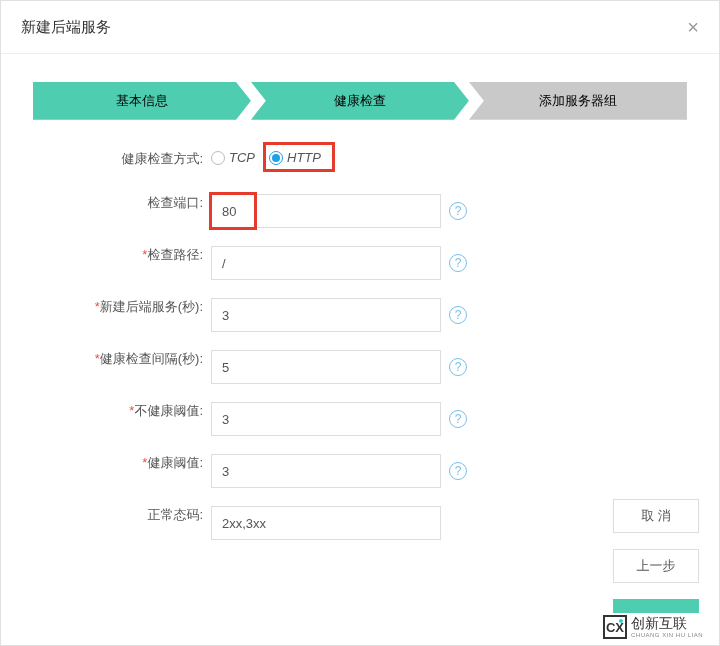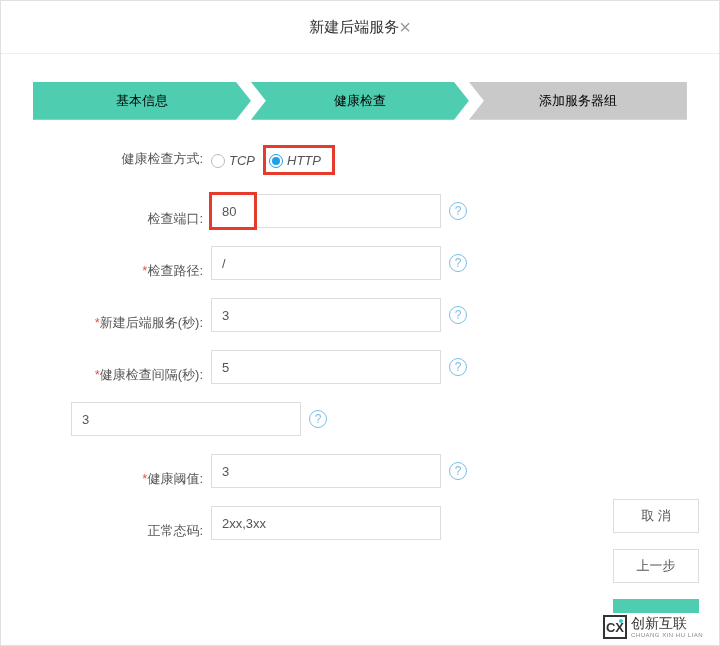--- a/index.html
+++ b/index.html
@@ -14,21 +14,21 @@
       background: #fff;
       width: 720px;
       height: 646px;
       border: 1px solid #e0e0e0;
       position: relative;
     }
     .modal-header {
       padding: 16px 20px;
       border-bottom: 1px solid #eee;
       display: flex;
-      justify-content: center;
+      justify-content: space-between;
       align-items: center;
     }
     .modal-title {
       font-size: 15px;
       color: #333;
     }
     .close-x {
       font-size: 20px;
       color: #999;
       cursor: pointer;
@@ -53,21 +53,21 @@
       inset: 0;
     }
     .step-label { position: relative; z-index: 2; }
     .step.active .step-bg polygon { fill: #4ecdb0; }
     .step.inactive .step-bg polygon { fill: #c9c9c9; }
     .form {
       padding: 0 70px;
     }
     .form-row {
       display: flex;
-      align-items: flex-end;
+      align-items: flex-start;
       margin-bottom: 18px;
     }
     .form-label {
       width: 140px;
       text-align: right;
       font-size: 13px;
       color: #555;
       padding-right: 8px;
       white-space: nowrap;
     }
@@ -255,20 +255,21 @@
 
     <div class="form-row">
       <div class="form-label"><span class="req">*</span><span>健康检查间隔(秒):</span></div>
       <div class="input-wrap">
         <input class="text-input" value="5" style="">
         <span class="help-icon">?</span>
       </div>
     </div>
 
     <div class="form-row">
+      <div class="form-label"><span class="req">*</span><span>不健康阈值:</span></div>
       <div class="input-wrap">
         <input class="text-input" value="3" style="">
         <span class="help-icon">?</span>
       </div>
     </div>
 
     <div class="form-row">
       <div class="form-label"><span class="req">*</span><span>健康阈值:</span></div>
       <div class="input-wrap">
         <input class="text-input" value="3" style="">

